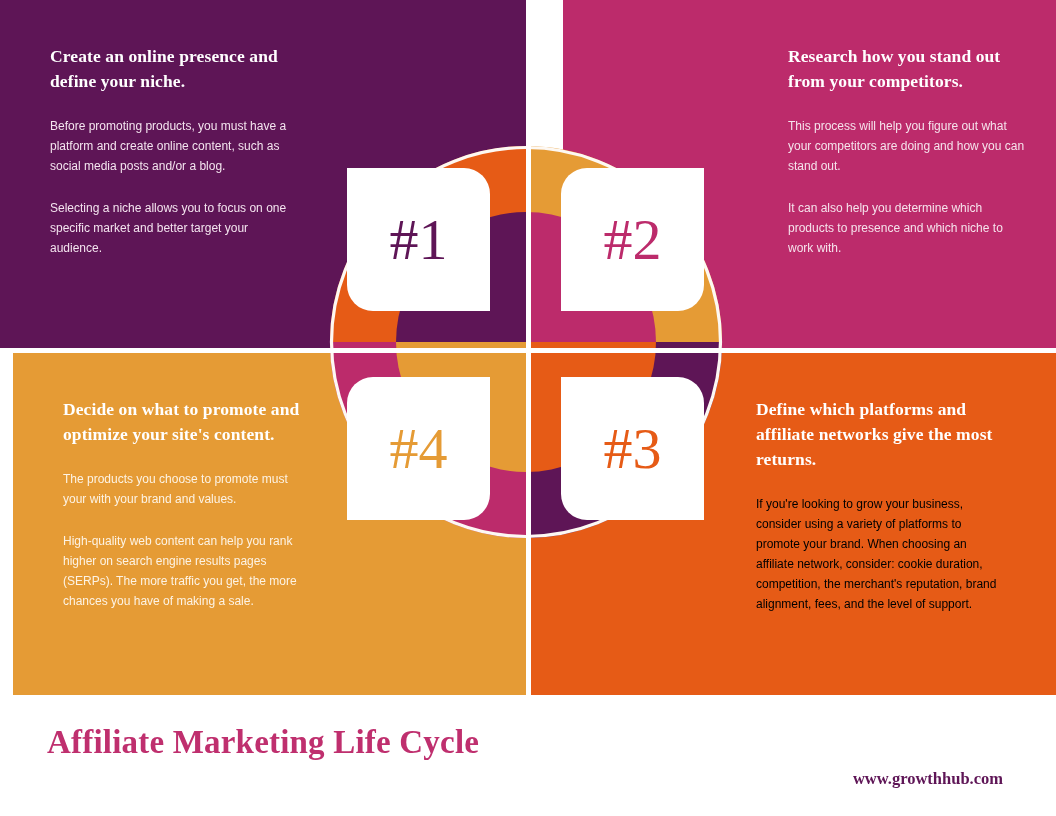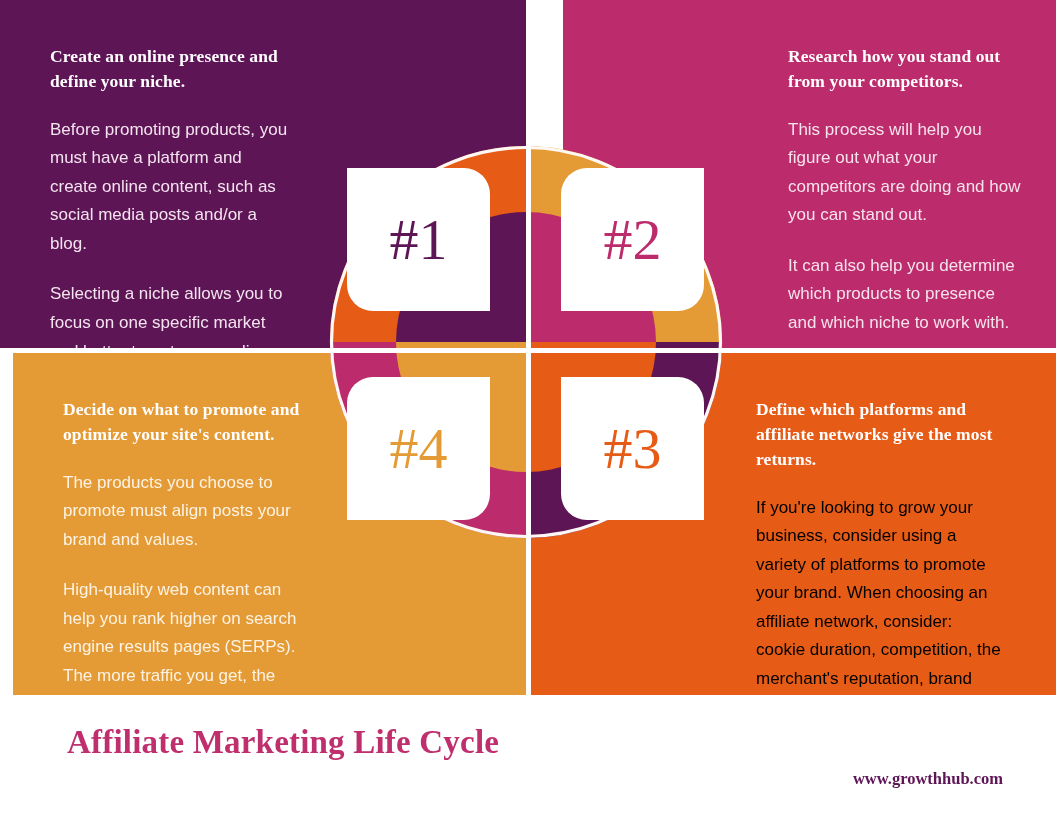--- a/index.html
+++ b/index.html
@@ -46,21 +46,21 @@
     line-height:1.42;
     color:#ffffff;
     letter-spacing:0.1px;
     max-width:250px;
   }
   .quad.tr .q-heading,
   .quad.br .q-heading { max-width:255px; }
 
   .q-body {
     font-family:"Liberation Sans", sans-serif;
-    font-size:17px;
+    font-size:12px;
     line-height:1.68;
     color:#f4e4ef;
     max-width:243px;
     margin-top:20px;
   }
   .q-body.second { margin-top:16px; }
   .quad.tr .q-body { color:#f6e3ec; max-width:240px; }
   .quad.bl .q-body { color:#fdf3e4; max-width:248px; }
   .quad.br .q-body { color:#000000; max-width:248px; }
 
@@ -108,21 +108,21 @@
 
   
   .footer {
     position:absolute;
     left:0; top:695px;
     width:1056px; height:121px;
     background:#ffffff;
   }
   .footer-title {
     position:absolute;
-    left:67px; top:29px;
+    left:47px; top:29px;
     font-family:"Liberation Serif", serif;
     font-weight:bold;
     font-size:33px;
     letter-spacing:0.2px;
   }
   .footer-url {
     position:absolute;
     right:53px; top:38px;
     font-family:"Liberation Serif", serif;
     font-weight:bold;
@@ -149,21 +149,21 @@
       <div class="quad-inner">
         <div class="q-heading">Research how you stand out from your competitors.</div>
         <div class="q-body">This process will help you figure out what your competitors are doing and how you can stand out.</div>
         <div class="q-body second">It can also help you determine which products to presence and which niche to work with.</div>
       </div>
     </div>
 
     <div class="quad bl" style="background:#E59B35;">
       <div class="quad-inner">
         <div class="q-heading">Decide on what to promote and optimize your site's content.</div>
-        <div class="q-body">The products you choose to promote must align posts your brand and values.</div>
+        <div class="q-body">The products you choose to promote must your with your brand and values.</div>
         <div class="q-body second">High-quality web content can help you rank higher on search engine results pages (SERPs). The more traffic you get, the more chances you have of making a sale.</div>
       </div>
     </div>
 
     <div class="quad br" style="background:#E65B16;">
       <div class="quad-inner">
         <div class="q-heading">Define which platforms and affiliate networks give the most returns.</div>
         <div class="q-body">If you're looking to grow your business, consider using a variety of platforms to promote your brand. When choosing an affiliate network, consider: cookie duration, competition, the merchant's reputation, brand alignment, fees, and the level of support.</div>
       </div>
     </div>

